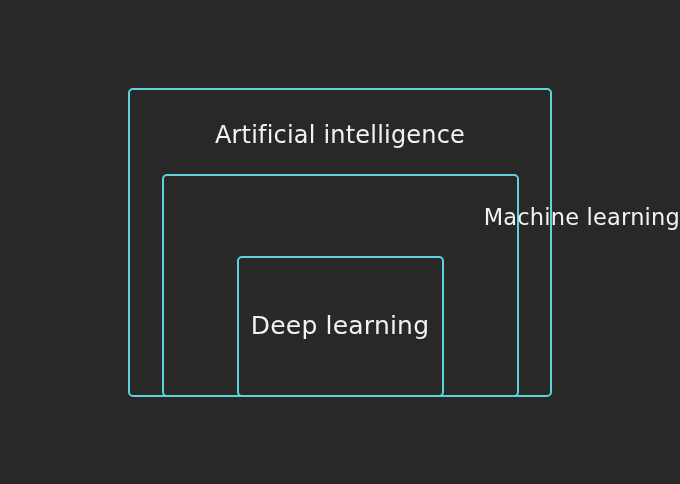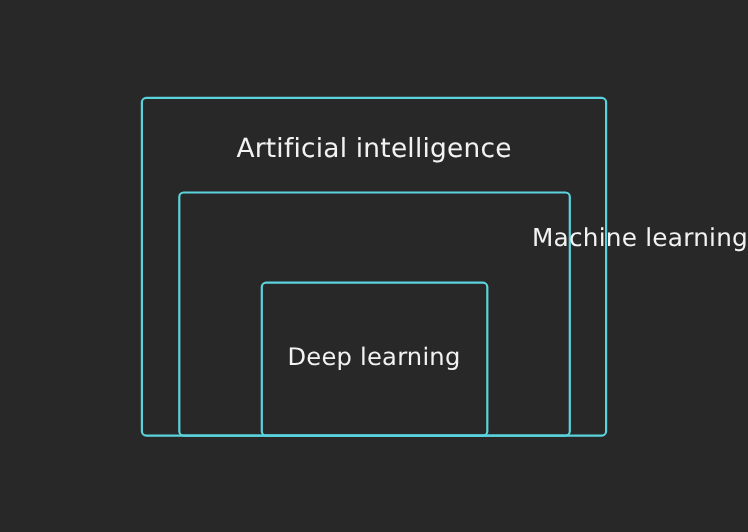--- a/index.html
+++ b/index.html
@@ -61,21 +61,21 @@
     line-height: 32px;
   }
   .label-middle {
     top: 202px;
     font-size: 22.5px;
     line-height: 30px;
     text-align: right;
   }
   .label-inner {
     top: 312px;
-    font-size: 22px;
+    font-size: 25px;
     line-height: 28px;
   }
 </style>
 </head>
 <body>
 
 <div id="diagram">
 
   <div class="ring ring-outer"></div>
 

